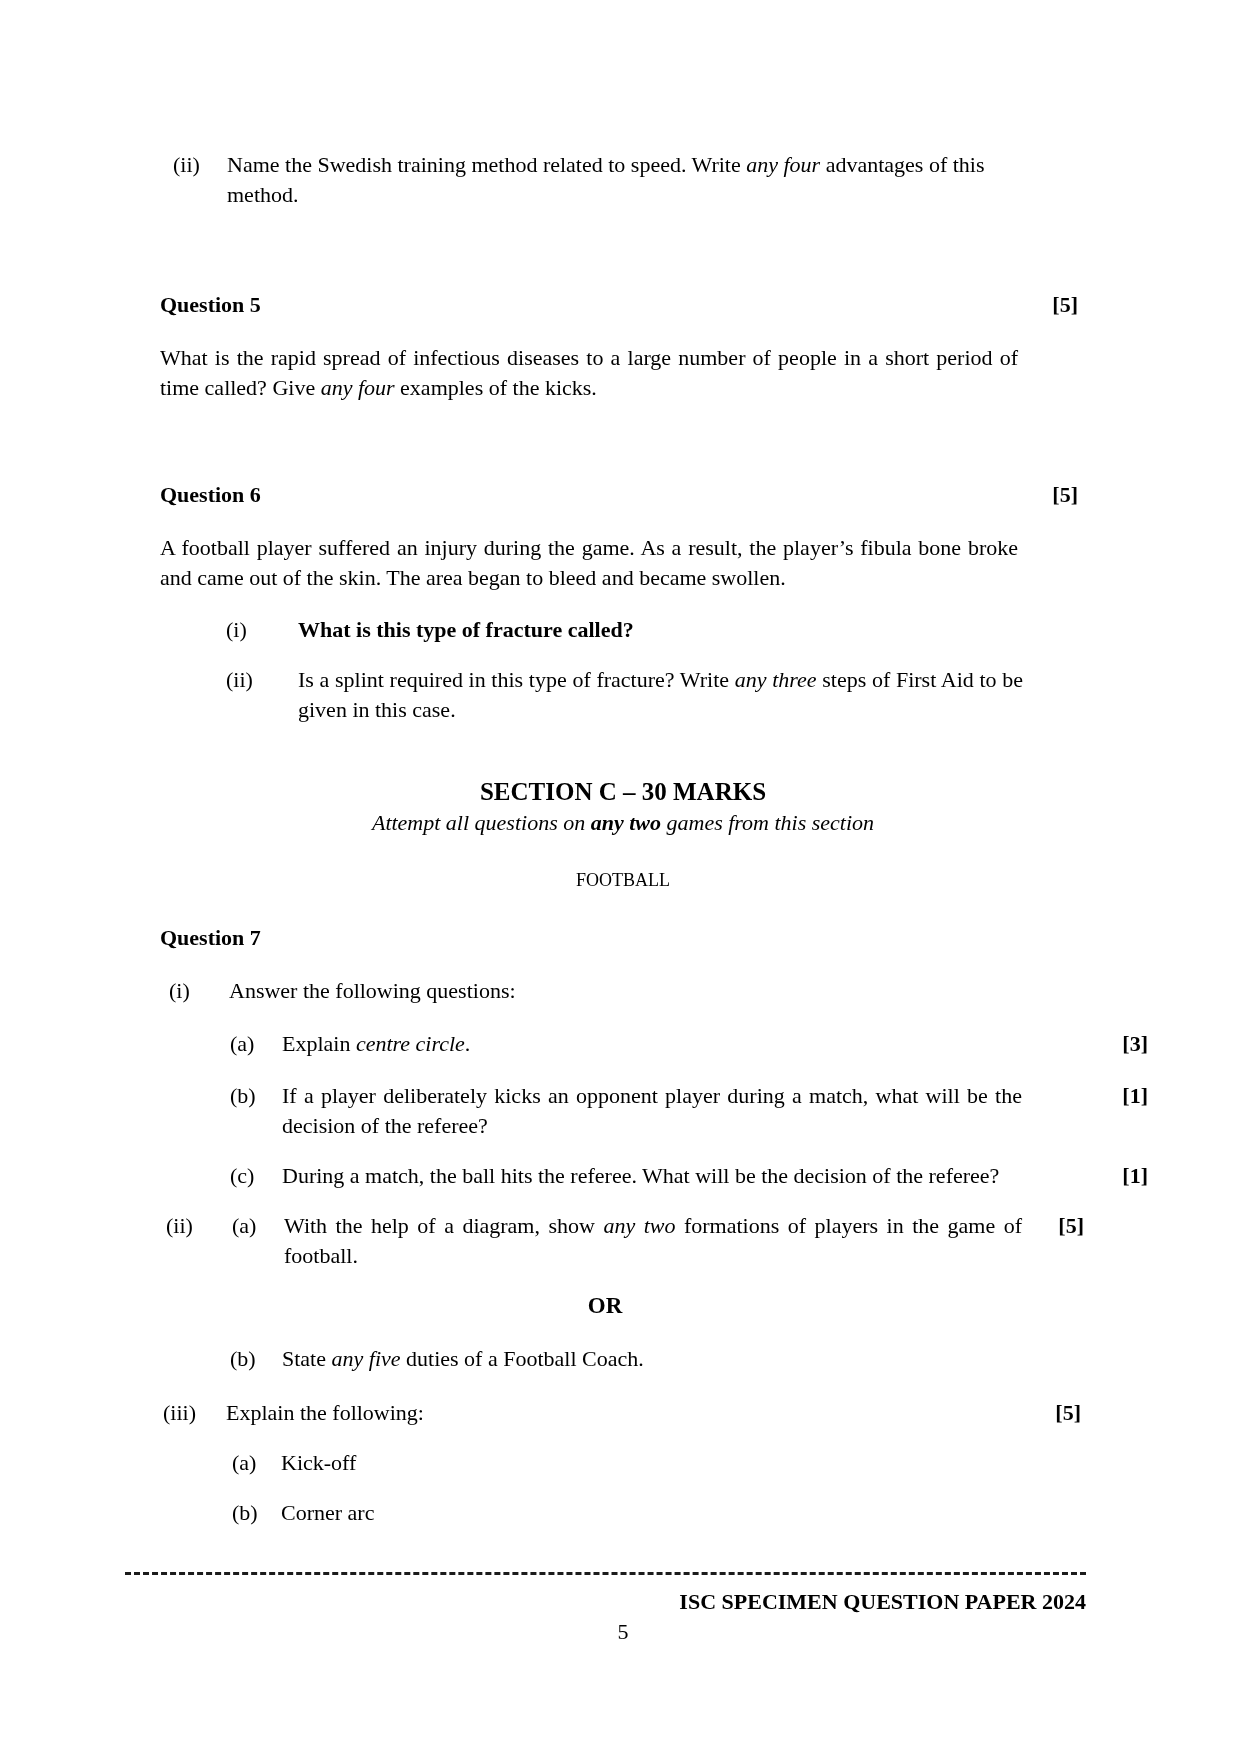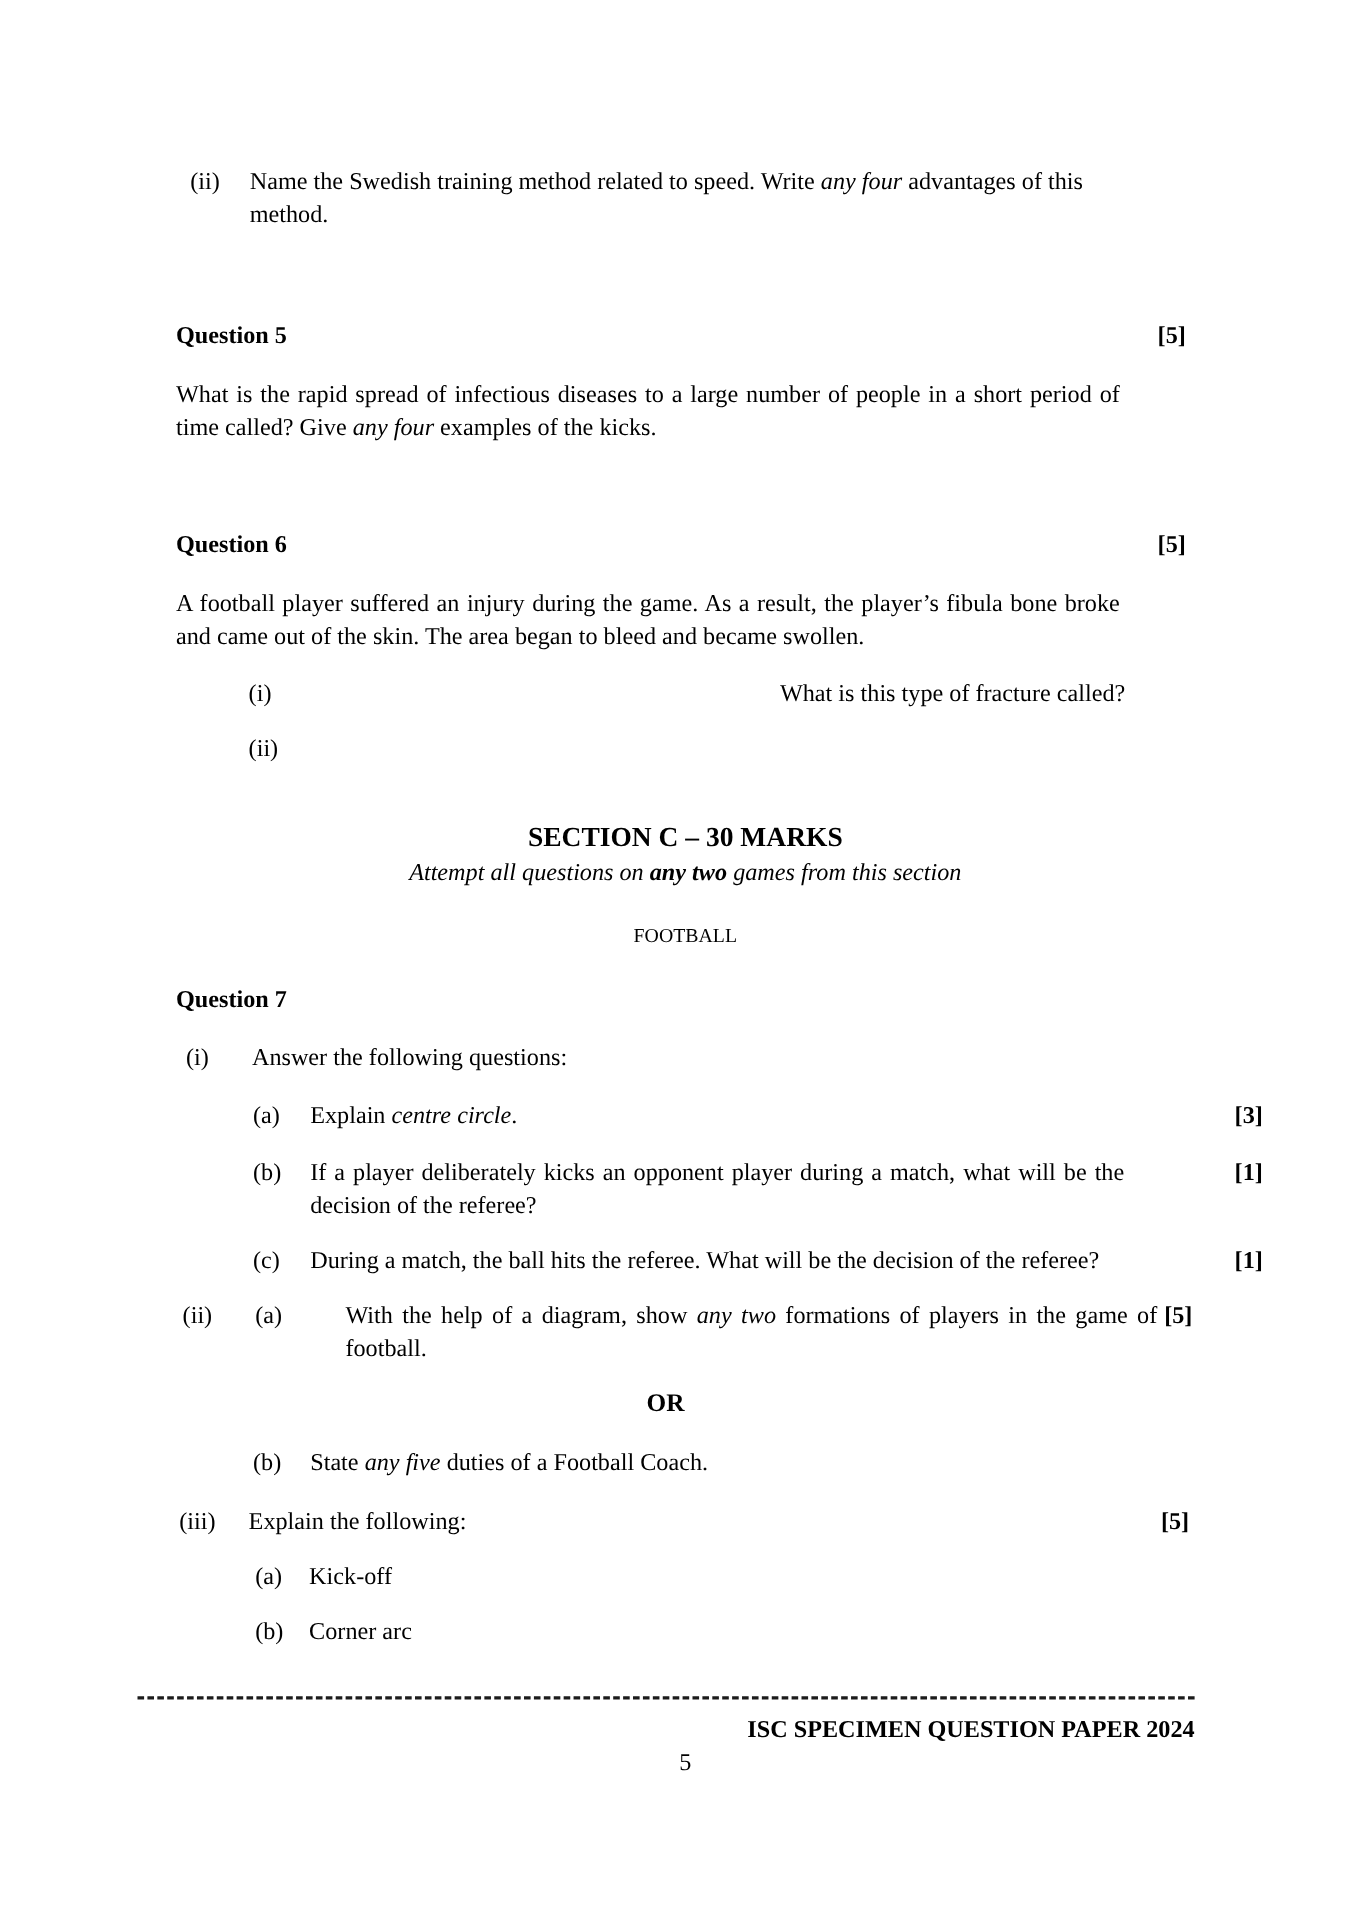--- a/index.html
+++ b/index.html
@@ -27,35 +27,35 @@
   .item{display:flex;align-items:flex-start;}
   .item .mk{flex:0 0 auto;}
   
   .it-intro{padding-left:13px;}
   .it-intro .mk{width:54px;}
   .it-intro .txt{width:793px;}
   
   .it-q6{padding-left:66px;}
   .it-q6 .mk{width:72px;}
   .it-q6 .txt{width:725px;text-align:justify;}
-  .it-q6 .txt.single{text-align:right;}
+  .it-q6 .txt.single{text-align:left;font-weight:bold;}
   
   .it-roman{padding-left:9px;}
   .it-roman .mk{width:60px;}
   .it-roman .txt{flex:1 1 auto;}
   
   .it-alpha{padding-left:70px;}
   .it-alpha .mk{width:52px;}
   .it-alpha .txt{width:740px;text-align:justify;}
   .it-alpha .txt.single{text-align:left;}
   
   .it-double{padding-left:6px;}
   .it-double .mk1{flex:0 0 66px;}
   .it-double .mk2{flex:0 0 52px;}
-  .it-double .txt{width:738px;text-align:justify;margin-left:30px;}
+  .it-double .txt{width:738px;text-align:justify;}
   
   .it-iii{padding-left:3px;}
   .it-iii .mk{width:63px;}
   
   .it-iii-sub{padding-left:72px;}
   .it-iii-sub .mk{width:49px;}
   
   .center{width:926px;text-align:center;}
   .section-title{font-weight:bold;font-size:25px;line-height:32px;}
   .section-instr{font-style:italic;}
@@ -107,20 +107,21 @@
     <span class="marks">[5]</span>
   </div>
   <div class="row para mt-body">A football player suffered an injury during the game. As a result, the player’s fibula bone broke and came out of the skin. The area began to bleed and became swollen.</div>
 
   <div class="row item it-q6 mt-sub">
     <span class="mk">(i)</span>
     <div class="txt single">What is this type of fracture called?</div>
   </div>
   <div class="row item it-q6 mt-sub2">
     <span class="mk">(ii)</span>
+    <div class="txt"><span>Is a splint required in this type of fracture? Write </span><i>any three</i><span> steps of First Aid to be given in this case.</span></div>
   </div>
 
   <div class="center section-title mt-section">SECTION C – 30 MARKS</div>
   <div class="center section-instr"><span>Attempt all questions on </span><b><i>any two</i></b><span> games from this section</span></div>
   <div class="center game-title mt-game">FOOTBALL</div>
 
   <div class="row mt-q7">
     <span class="qheading">Question 7</span>
   </div>
 

